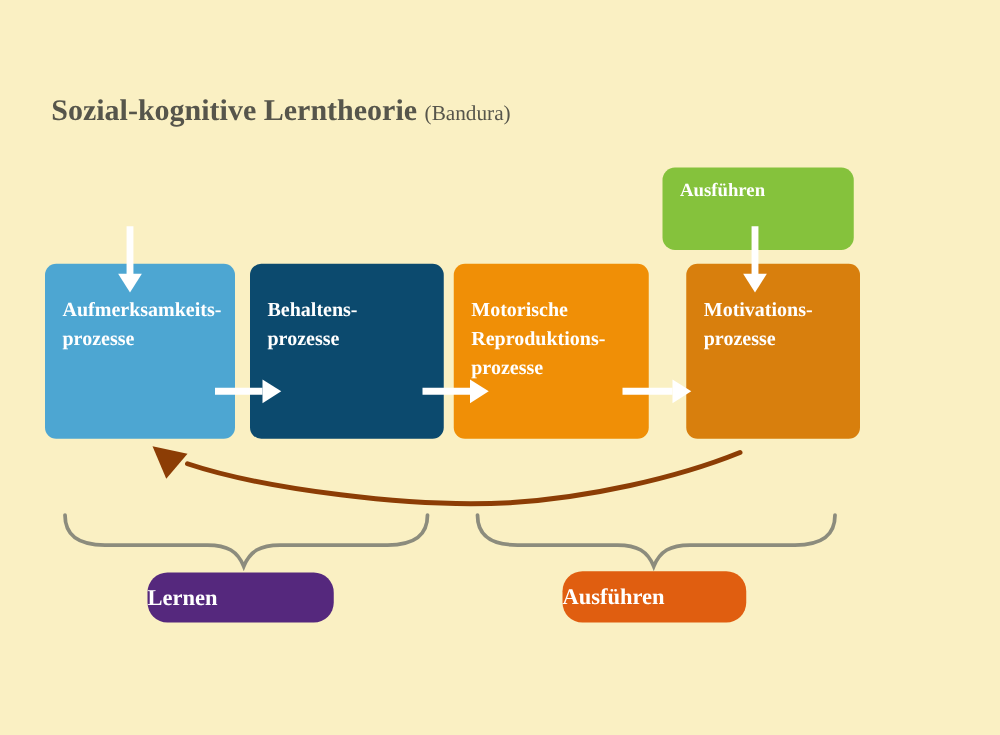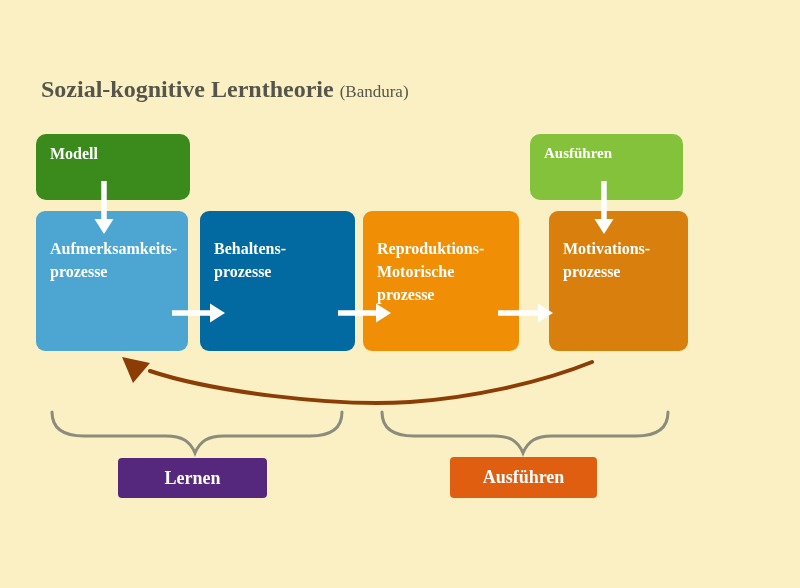--- a/index.html
+++ b/index.html
@@ -15,55 +15,52 @@
   .topbox.left{left:36px;width:154px;}
   .topbox.right{left:530px;width:153px;font-size:15px;padding-top:9px;}
 
   .pbox{top:211px;height:140px;border-radius:9px;padding:26px 10px 0 14px;font-size:16px;line-height:23px;}
   .pbox .ln{display:block;}
   .pbox1{left:36px;width:152px;}
   .pbox2{left:200px;width:155px;}
   .pbox3{left:363px;width:156px;}
   .pbox4{left:549px;width:139px;}
 
-  .phase{position:absolute;border-radius:4px;display:flex;align-items:center;justify-content:center;
+  .phase{position:absolute;border-radius:16px;display:flex;align-items:center;
          color:#ffffff;font-weight:bold;font-size:18px;}
   .phase.lernen{left:118px;top:458px;width:149px;height:40px;}
   .phase.ausfuehren{left:450px;top:457px;width:147px;height:41px;}
 
   .overlay{position:absolute;left:0;top:0;pointer-events:none;}
 </style>
 </head>
 <body>
 
 <div class="stage" style="background-color: rgb(250, 240, 195);">
 
   <h1 class="title" style="color: rgb(86, 85, 75);"><span>Sozial-kognitive Lerntheorie</span><span class="annot">(Bandura)</span></h1>
 
-  <div class="box topbox left" style="background-color: rgb(58, 138, 28);">
-    <span>Modell</span>
-  </div>
 
   <div class="box topbox right" style="background-color: rgb(133, 194, 60);">
     <span class="ln" style="display:block">Ausführen</span>
   </div>
 
   <div class="box pbox pbox1" style="background-color: rgb(77, 166, 210);">
     <span class="ln">Aufmerksamkeits-</span>
     <span class="ln">prozesse</span>
   </div>
 
-  <div class="box pbox pbox2" style="background-color: #0369a1;">
+  <div class="box pbox pbox2" style="background-color: #0c4a6e;">
     <span class="ln">Behaltens-</span>
     <span class="ln">prozesse</span>
   </div>
 
   <div class="box pbox pbox3" style="background-color: rgb(240, 143, 6);">
+    <span class="ln">Motorische</span>
     <span class="ln">Reproduktions-</span>
-    <span class="ln">Motorische</span>
     <span class="ln">prozesse</span>
   </div>
 
   <div class="box pbox pbox4" style="background-color: rgb(216, 127, 13);">
     <span class="ln">Motivations-</span>
     <span class="ln">prozesse</span>
   </div>
 
   <div class="phase lernen" style="background-color: rgb(85, 40, 125);">
     <span>Lernen</span>

